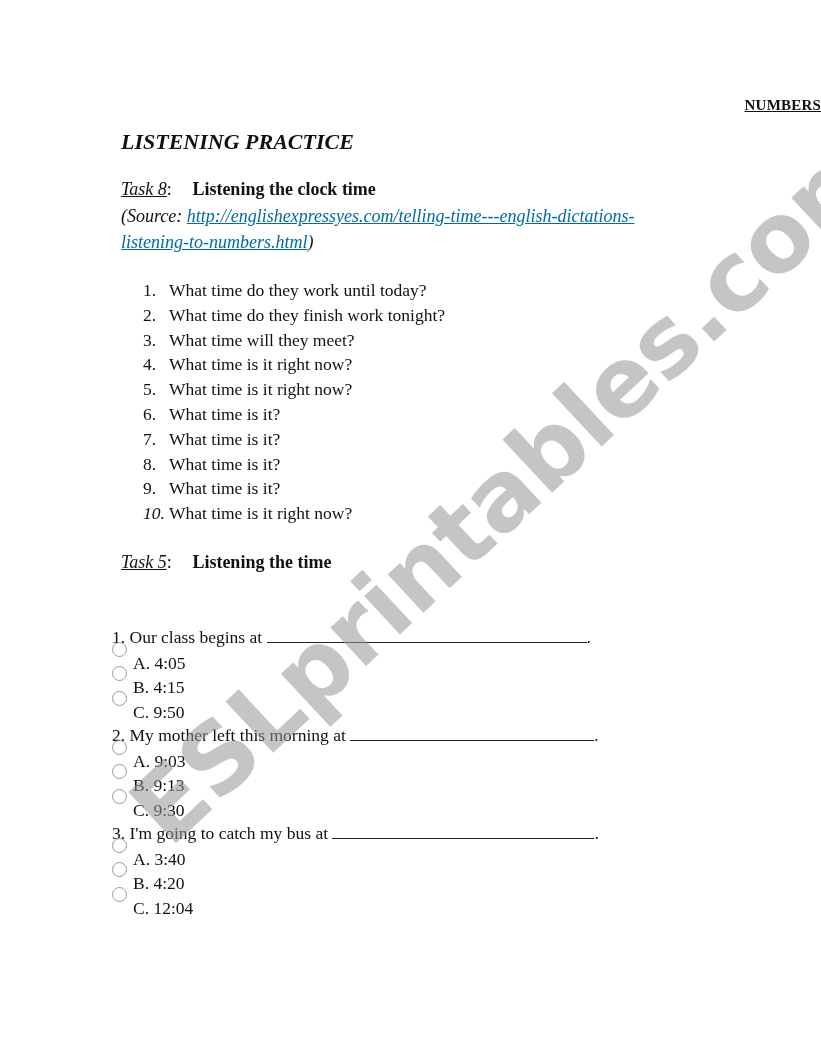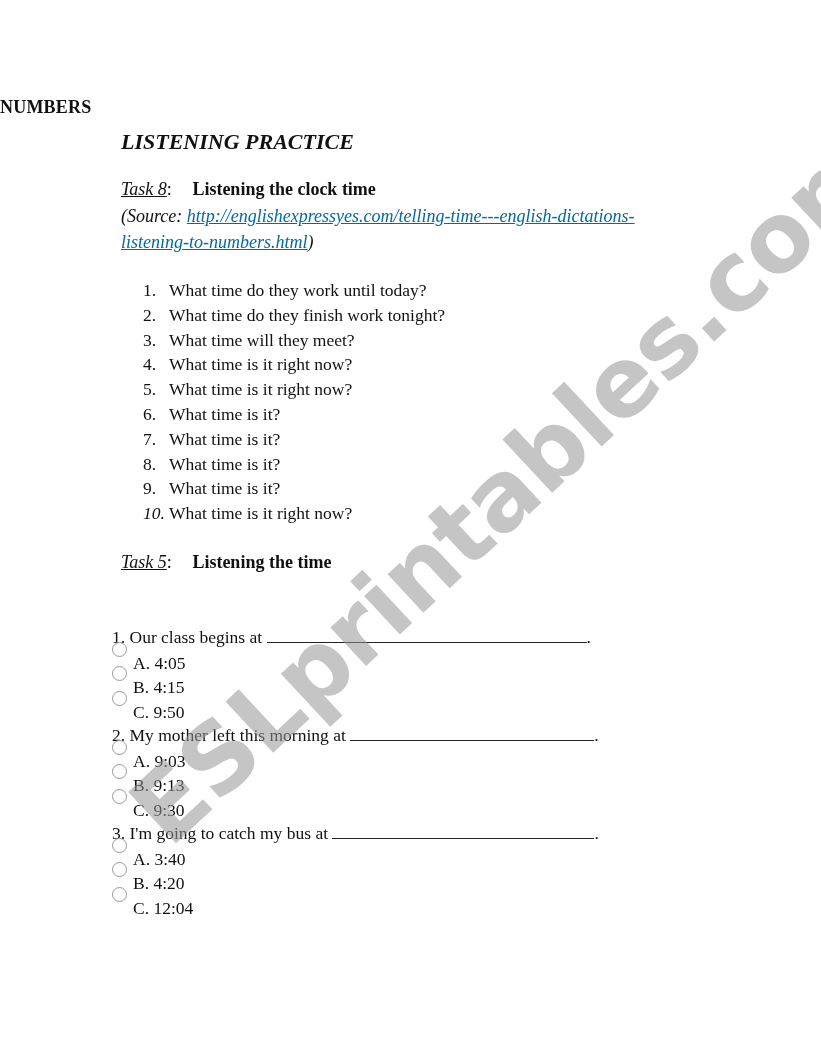--- a/index.html
+++ b/index.html
@@ -20,24 +20,25 @@
       left: 0;
       top: 0;
       width: 821px;
       height: 1062px;
     }
     .title {
       position: absolute;
       left: 0;
       width: 821px;
       top: 97px;
-      text-align: left;
-      font-weight: bold;
-      font-size: 18px;
+      text-align: right;
+      font-weight: bold;
+      font-size: 15px;
       letter-spacing: 0.2px;
+      text-decoration: underline;
     }
     .subtitle {
       position: absolute;
       left: 121px;
       top: 129px;
       font-weight: bold;
       font-style: italic;
       font-size: 22px;
     }
     .task-heading {

